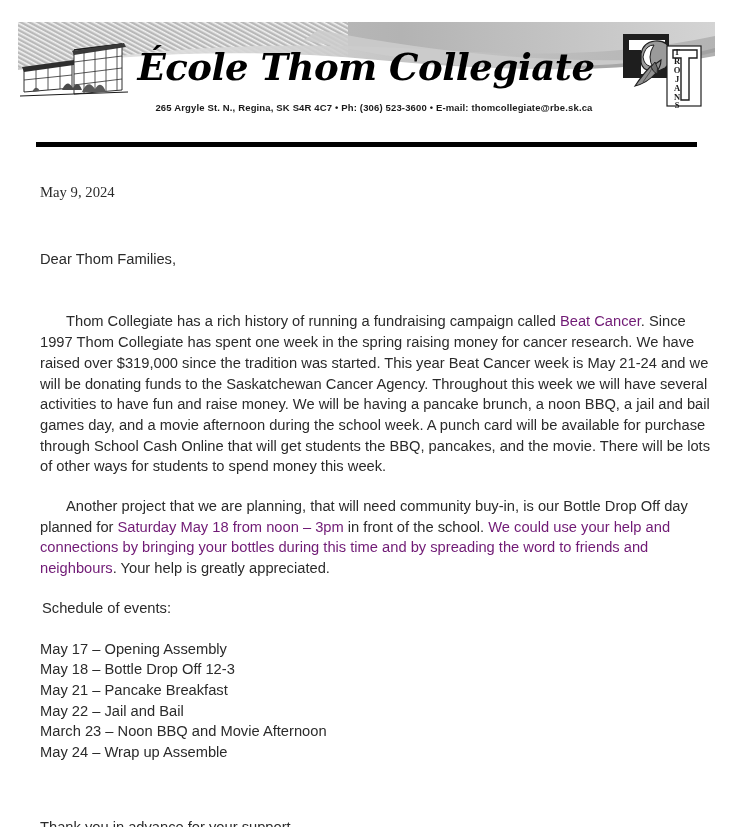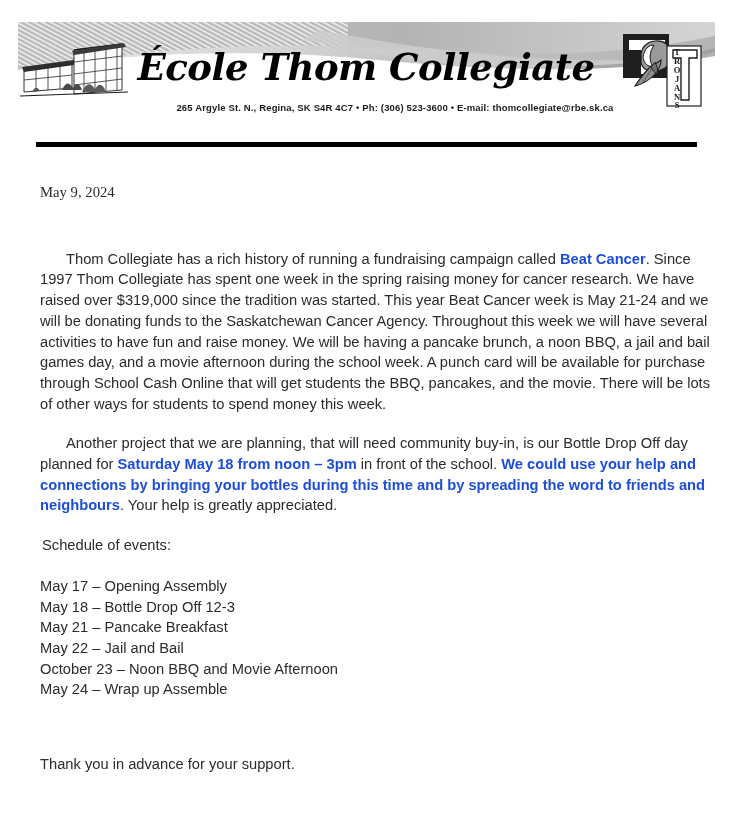--- a/index.html
+++ b/index.html
@@ -67,21 +67,21 @@
   .trojans-logo {
     position: absolute;
     right: 12px;
     top: 10px;
     width: 82px;
     height: 78px;
   }
 
   .address-line {
     position: absolute;
-    left: 112px;
+    left: 91px;
     top: 80px;
     width: 530px;
     text-align: center;
     font-family: "Liberation Sans", sans-serif;
     font-size: 9.5px;
     font-weight: 700;
     letter-spacing: 0.15px;
     color: #1a1a1a;
     white-space: nowrap;
   }
@@ -133,21 +133,21 @@
     margin: 0;
     padding: 0;
     line-height: 20.7px;
     white-space: nowrap;
   }
 
   .closing {
     margin: 54px 0 0 0;
   }
 
-  b, .bold { font-weight: 700; color: #1d4ed8; }
+  b, .bold { font-weight: 400; color: #701a75; }
 </style>
 </head>
 <body>
 
 <div class="page">
 
   <div class="letterhead">
 
     <svg class="banner-svg" viewBox="0 0 697 96" preserveAspectRatio="none">
       <defs>
@@ -257,32 +257,33 @@
 
     <div class="address-line">265 Argyle St. N., Regina, SK  S4R 4C7  •  Ph: (306) 523-3600  •  E-mail: thomcollegiate@rbe.sk.ca</div>
 
     <div class="header-rule"></div>
   </div>
 
   <div class="letter-body">
 
     <p class="doc-date">May 9, 2024</p>
 
+    <p class="salutation">Dear Thom Families,</p>
 
     <p class="body-para"><span>Thom Collegiate has a rich history of running a fundraising campaign called </span><b>Beat Cancer</b><span>.  Since 1997 Thom Collegiate has spent one week in the spring raising money for cancer research.  We have raised over $319,000 since the tradition was started.  This year Beat Cancer week is May 21-24 and we will be donating funds to the Saskatchewan Cancer Agency.  Throughout this week we will have several activities to have fun and raise money.  We will be having a pancake brunch, a noon BBQ, a jail and bail games day, and a movie afternoon during the school week.  A punch card will be available for purchase through School Cash Online that will get students the BBQ, pancakes, and the movie.  There will be lots of other ways for students to spend money this week.</span></p>
 
     <p class="body-para"><span>Another project that we are planning, that will need community buy-in, is our Bottle Drop Off day planned for </span><b>Saturday May 18 from noon – 3pm</b><span> in front of the school.  </span><b>We could use your help and connections by bringing your bottles during this time and by spreading the word to friends and neighbours</b><span>.  Your help is greatly appreciated.</span></p>
 
     <p class="schedule-heading">Schedule of events:</p>
 
     <ul class="schedule-list">
       <li>May 17 – Opening Assembly</li>
       <li>May 18 – Bottle Drop Off 12-3</li>
       <li>May 21 – Pancake Breakfast</li>
       <li>May 22 – Jail and Bail</li>
-      <li>October 23 – Noon BBQ and Movie Afternoon</li>
+      <li>March 23 – Noon BBQ and Movie Afternoon</li>
       <li>May 24 – Wrap up Assemble</li>
     </ul>
 
     <p class="closing">Thank you in advance for your support.</p>
   </div>
 
 </div>
 
 </body></html>

